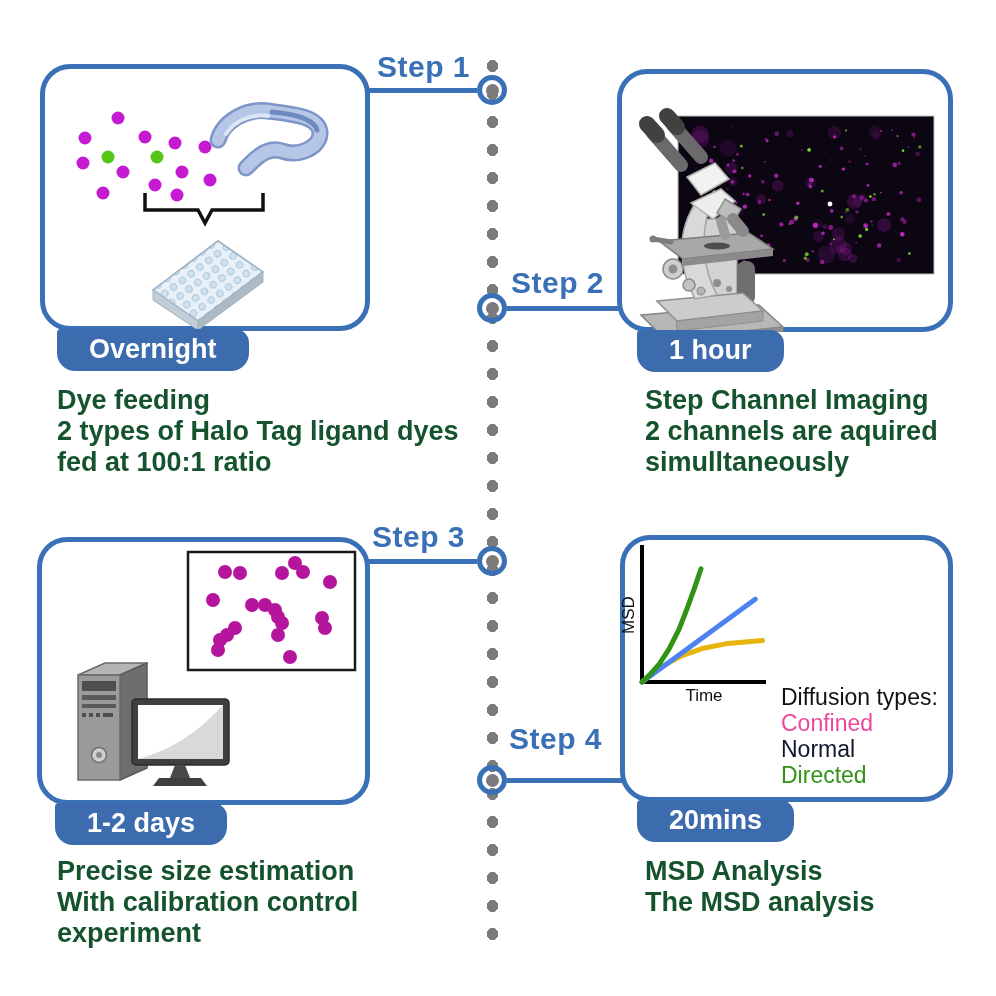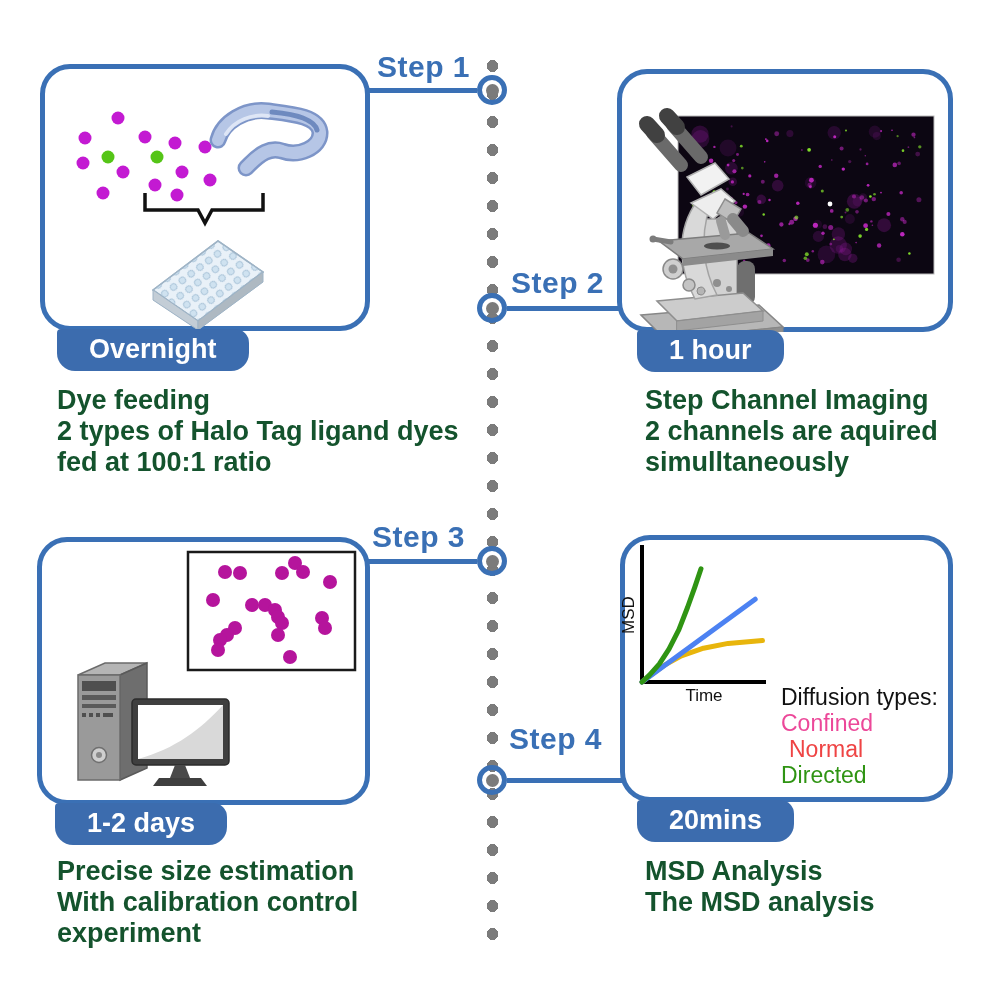--- a/index.html
+++ b/index.html
@@ -374,21 +374,21 @@
             <path d="M22.0,147.0 L30.6,140.1 L44.1,130.4 L61.4,120.8 L83.5,113.2 L108.1,108.4 L142.5,105.6" fill="none" stroke="#e8b50c" stroke-width="5" stroke-linecap="round" stroke-linejoin="round"></path>
             <path d="M22.0,147.0 L135.2,64.2" fill="none" stroke="#4c82f2" stroke-width="5" stroke-linecap="round" stroke-linejoin="round"></path>
             <path d="M22.0,147.0 L29.4,140.1 L39.2,129.1 L49.1,113.9 L58.9,94.6 L67.5,72.5 L74.9,51.8 L81.0,33.8" fill="none" stroke="#2f9413" stroke-width="5" stroke-linecap="round" stroke-linejoin="round"></path>
           </g>
         <text x="14" y="80" transform="rotate(-90 14 80)" text-anchor="middle" font-size="17" fill="#111111">MSD</text>
         <text x="84" y="166" text-anchor="middle" font-size="17" fill="#111111">Time</text>
       </svg>
       <div class="legend">
         <div class="lg-title">Diffusion types:</div>
         <div style="color: #ec4899;">Confined</div>
-        <div style="color: #ef4444; margin-left: 8px;">Normal</div>
+        <div style="color: #0f172a;">Normal</div>
         <div style="color: rgb(47, 148, 19);">Directed</div>
       </div>
     </div>
     <div class="badge" style="left:637px;top:800px">20mins</div>
     <div class="textblock" style="left:645px;top:856px">
       <div class="tb-title">MSD Analysis</div>
       <div class="tb-line">The MSD analysis</div>
     </div>
   </div>
 

